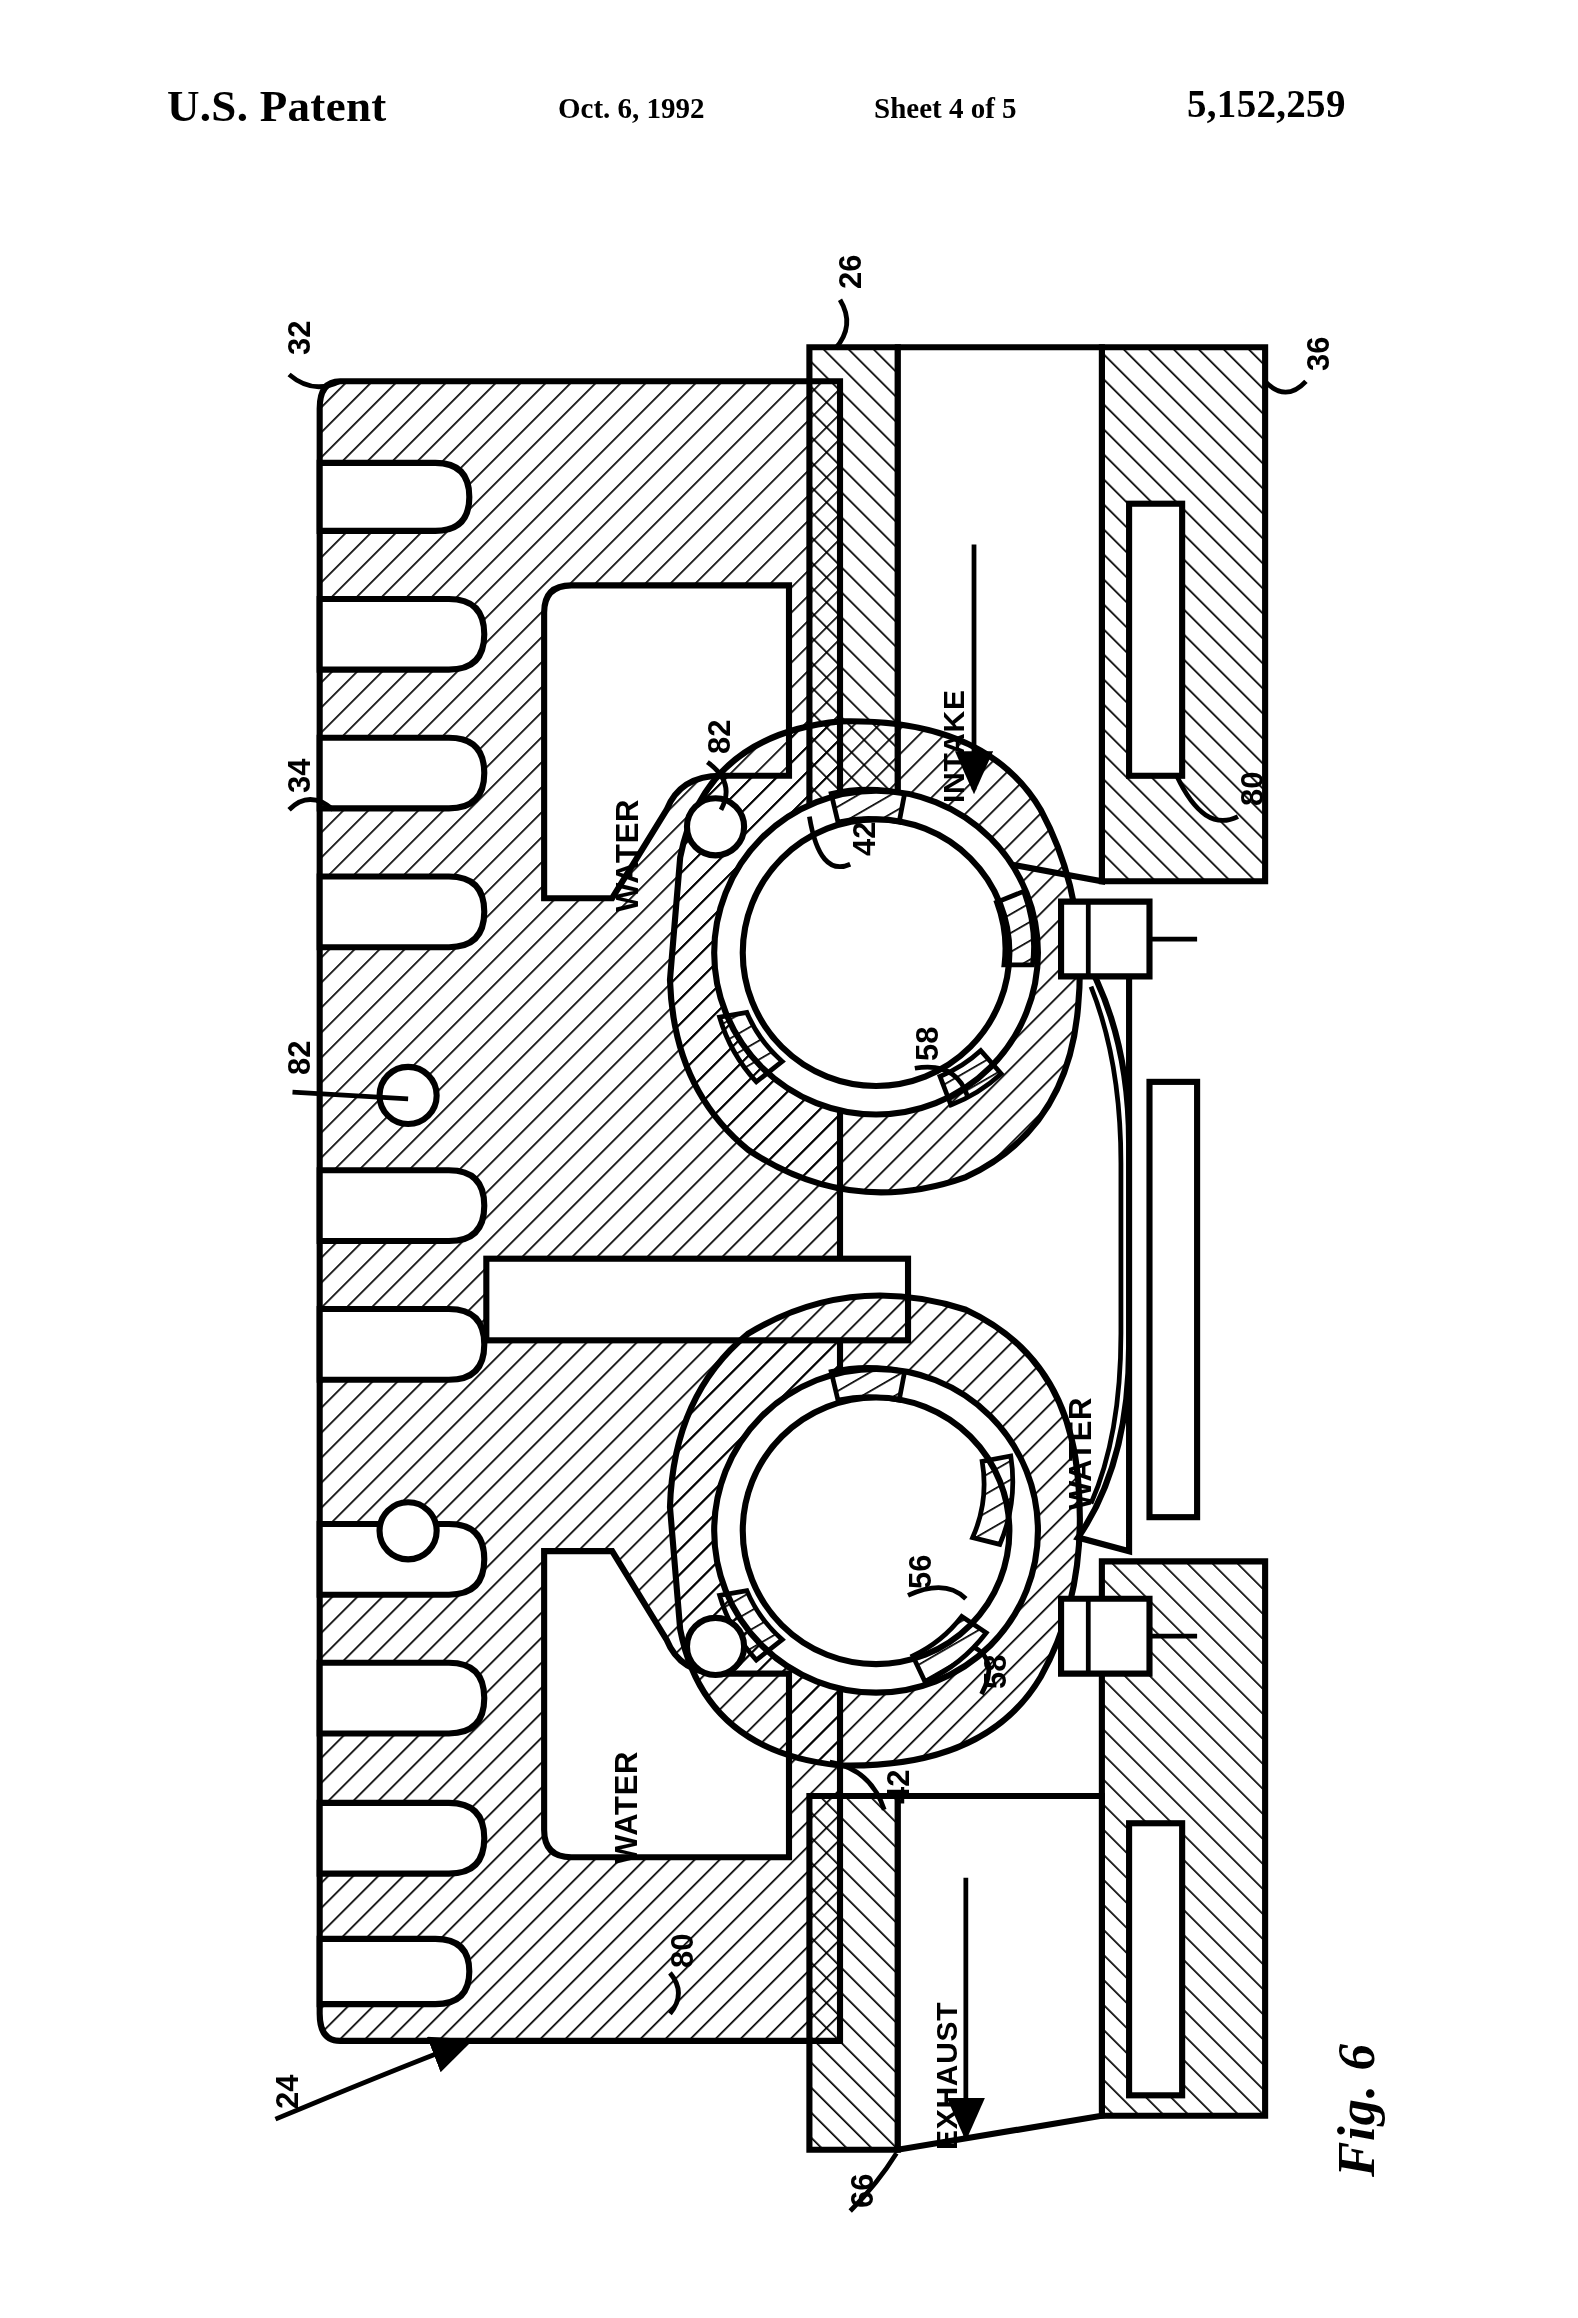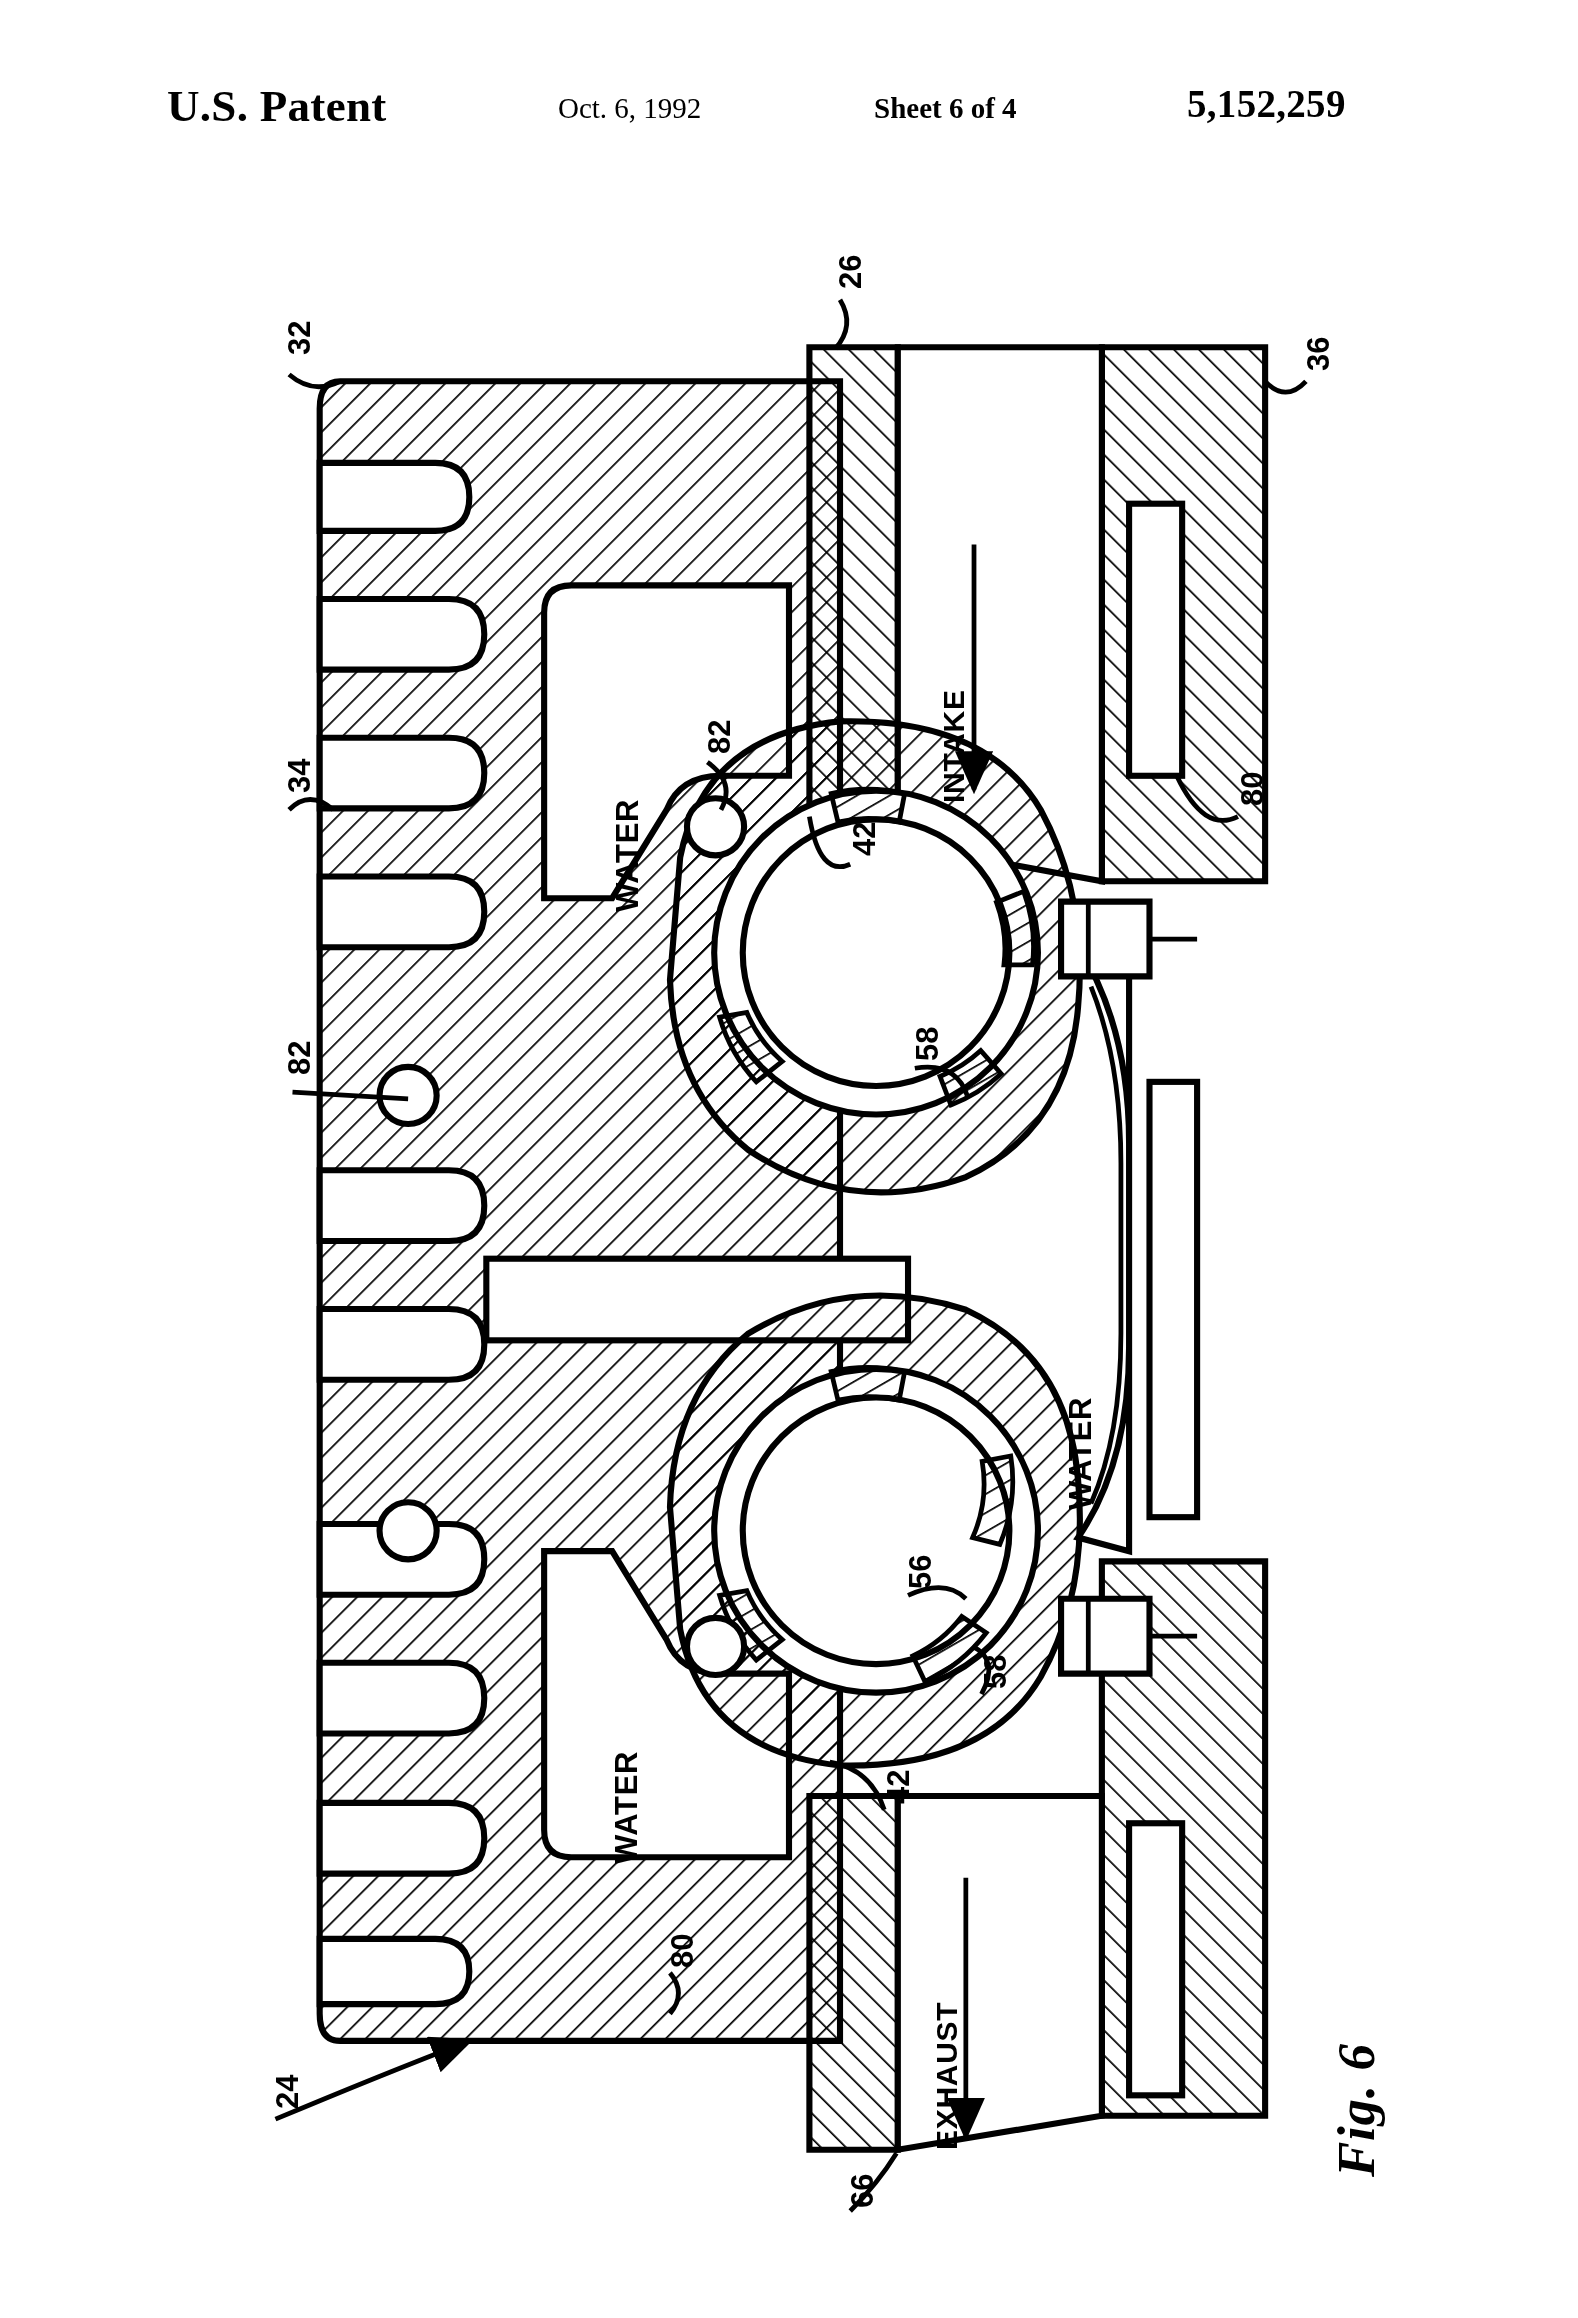--- a/index.html
+++ b/index.html
@@ -32,21 +32,21 @@
     font-size: 45px;
     letter-spacing: 0.3px;
     color: #000;
     white-space: nowrap;
   }
   .hdr-date {
     position: absolute;
     left: 558px;
     top: 12.2px;
     font-family: "Liberation Serif", serif;
-    font-weight: normal;
+    font-weight: bold;
     font-size: 29px;
     color: #000;
     white-space: nowrap;
   }
   .hdr-sheet {
     position: absolute;
     left: 874px;
     top: 12.2px;
     font-family: "Liberation Serif", serif;
     font-weight: bold;
@@ -113,21 +113,21 @@
     font-size: 53px;
     letter-spacing: 0.7px;
   }
 </style>
 </head>
 <body>
 
 <div class="patent-header">
   <div class="hdr-title">U.S. Patent</div>
   <div class="hdr-date">Oct. 6, 1992</div>
-  <div class="hdr-sheet">Sheet 6 of 4</div>
+  <div class="hdr-sheet">Sheet 4 of 5</div>
   <div class="hdr-number">5,152,259</div>
 </div>
 
 <div class="drawing-area">
 
   <svg width="1578" height="2109" viewBox="0 0 2320 3100">
 
     <defs>
 
       <pattern id="hatch45" width="26" height="26" patternUnits="userSpaceOnUse" patternTransform="rotate(45)">

